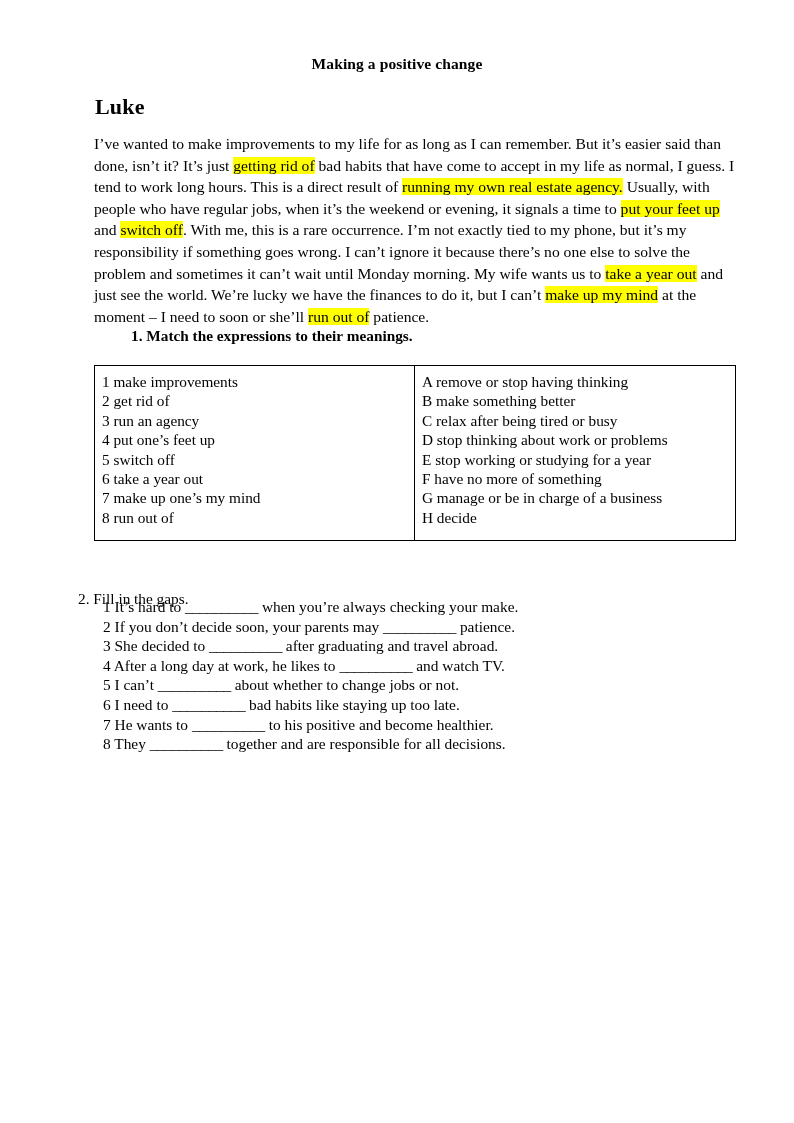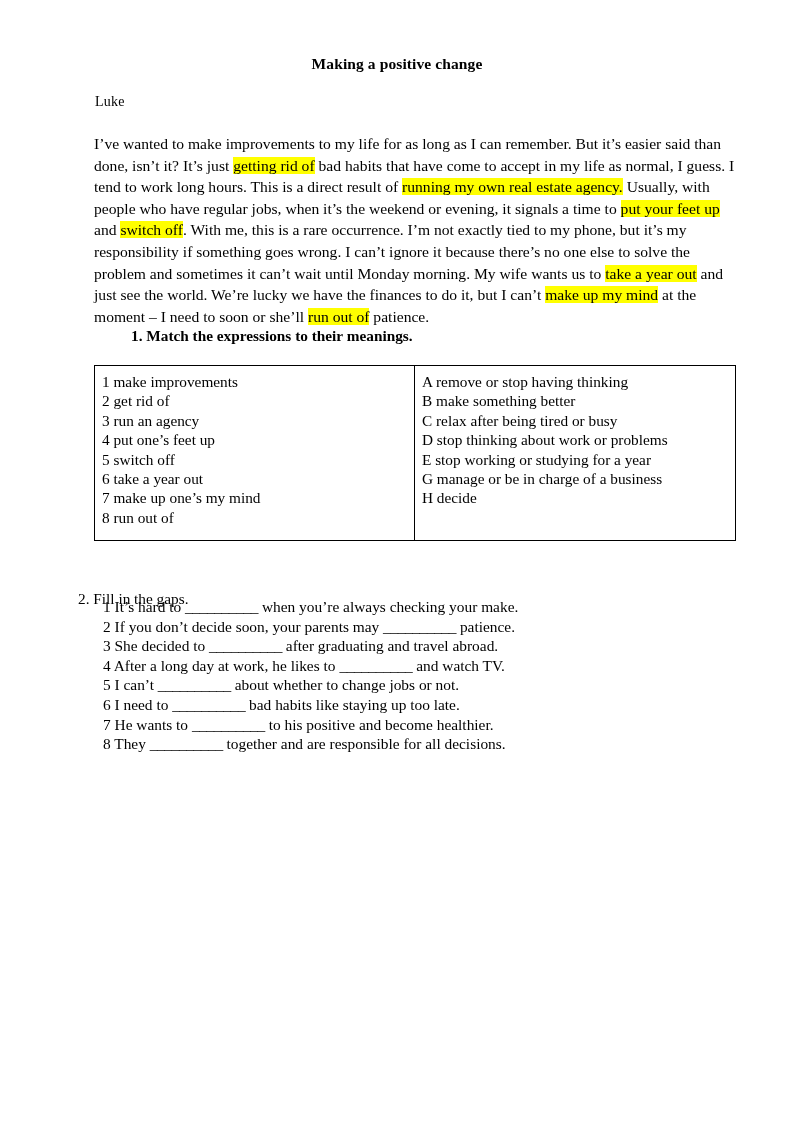--- a/index.html
+++ b/index.html
@@ -33,22 +33,22 @@
     font-size: 15.5px;
     font-weight: bold;
     letter-spacing: 0.1px;
   }
 
   
   .person-heading {
     position: absolute;
     left: 95px;
     top: 94px;
-    font-size: 14px;
-    font-weight: normal;
+    font-size: 22px;
+    font-weight: bold;
     letter-spacing: 0.2px;
   }
 
   
   .story {
     position: absolute;
     left: 94px;
     top: 133px;
     width: 645px;
     font-size: 15.6px;
@@ -147,20 +147,21 @@
         <div class="match-row">6 take a year out</div>
         <div class="match-row">7 make up one’s my mind</div>
         <div class="match-row">8 run out of</div>
       </div>
     <div class="match-col match-col-right">
         <div class="match-row">A remove or stop having thinking</div>
         <div class="match-row">B make something better</div>
         <div class="match-row">C relax after being tired or busy</div>
         <div class="match-row">D stop thinking about work or problems</div>
         <div class="match-row">E stop working or studying for a year</div>
+        <div class="match-row">F have no more of something</div>
         <div class="match-row">G manage or be in charge of a business</div>
         <div class="match-row">H decide</div>
       </div>
   </div>
 
   <div class="ex2-heading">2. Fill in the gaps.</div>
 
   <div class="gap-list">
       <div class="gap-item"><span>1 It’s hard to </span><span class="blank">__________</span><span> when you’re always checking your make.</span></div>
       <div class="gap-item"><span>2 If you don’t decide soon, your parents may </span><span class="blank">__________</span><span> patience.</span></div>

